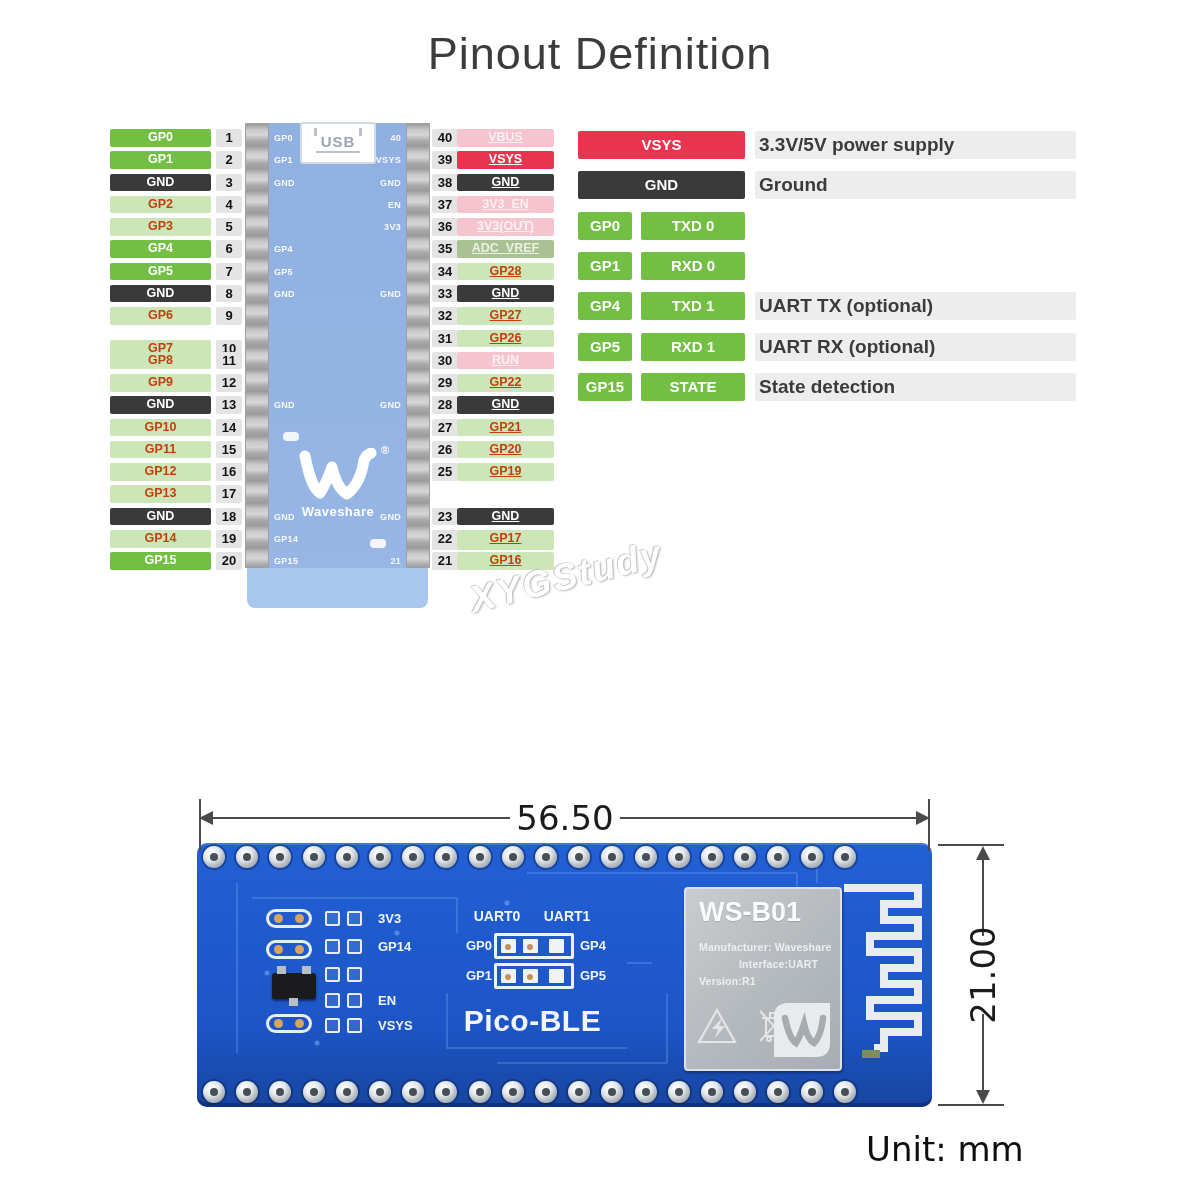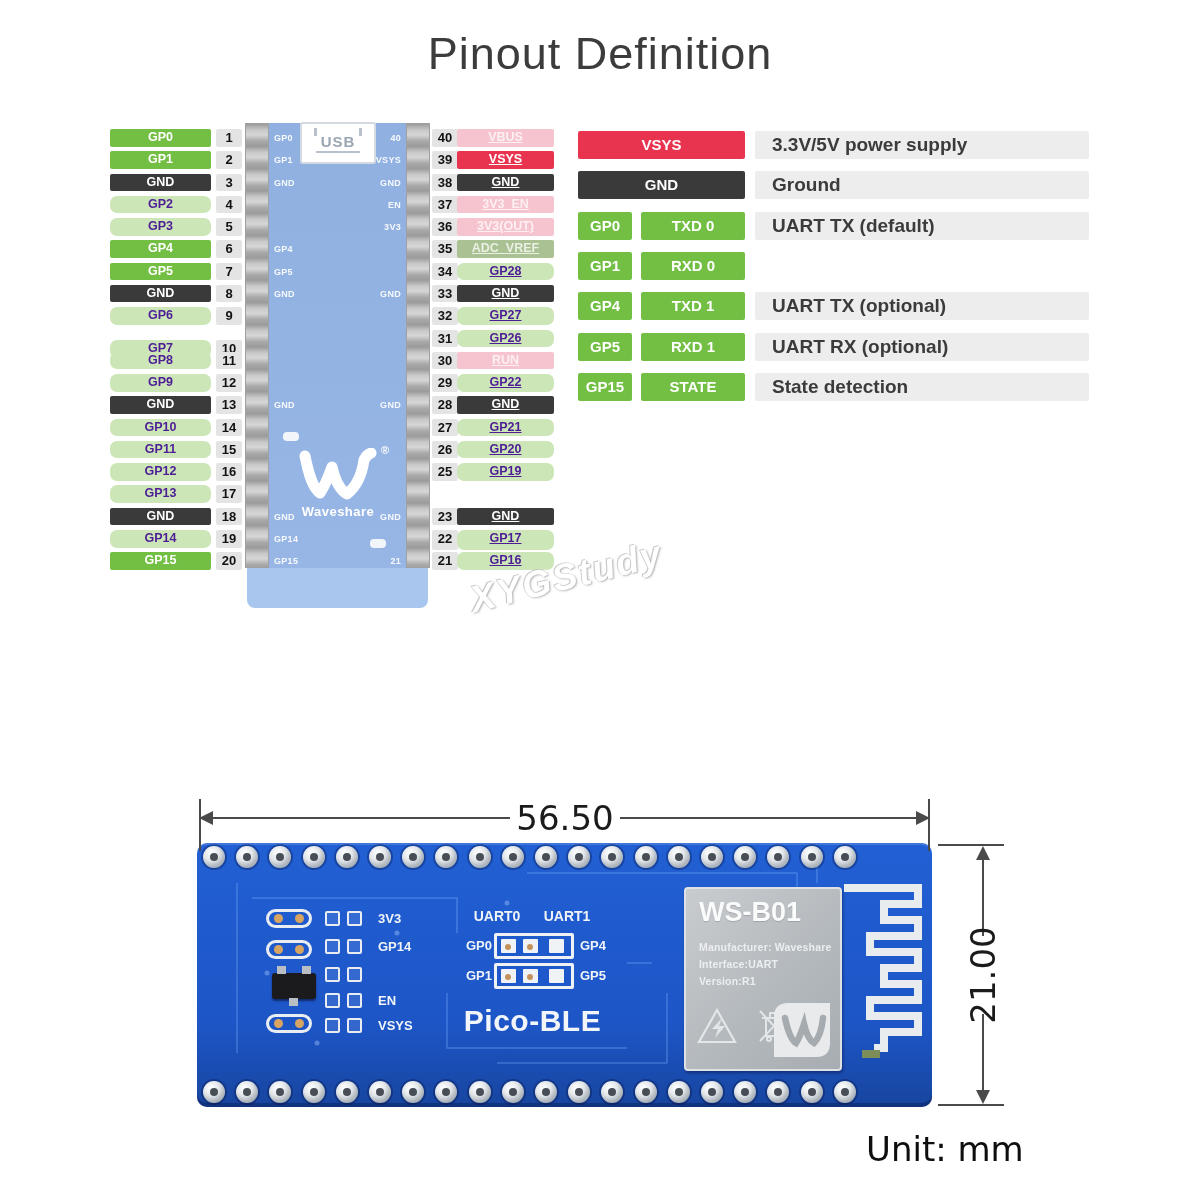--- a/index.html
+++ b/index.html
@@ -17,37 +17,37 @@
   .badge{position:absolute;top:0;height:17.5px;line-height:17.8px;text-align:center;
          font-weight:bold;font-size:12.5px;border-radius:2px;}
   .badge-left{left:0;width:101px;}
   .badge-right{left:25px;width:97px;text-decoration:underline;}
   .numcell{position:absolute;top:0;width:26px;height:17.5px;line-height:18px;text-align:center;
            font-weight:bold;font-size:13px;background:#e4e4e4;color:#121212;border-radius:2px;}
   .num-left{left:106px;}
   .num-right{left:0;}
 
   .green{background:#72bf44;color:#fff;}
-  .green_faded{background:#cde6b8;color:#4c1d95;border-radius:7px;}
+  .green_faded{background:#cde6b8;color:#c2410c;}
   .black{background:#3a3a3a;color:#fff;}
   .red{background:#e8344f;color:#fff;}
   .pink_faded{background:#f6c4ce;color:#fdf0f3;}
   .sage{background:#a9c193;color:#eaf0e3;}
 
   
   #legend{position:absolute;left:578px;top:131px;width:512px;height:300px;}
   .legend-row{position:absolute;left:0;height:28px;width:512px;}
   .lbadge{position:absolute;top:0;height:28px;line-height:28.5px;text-align:center;
           font-weight:bold;font-size:15px;border-radius:2px;}
   .lwide{left:0;width:167px;}
   .lsmall{left:0;width:54px;}
   .lfunc{left:63px;width:104px;}
   .ldesc{position:absolute;left:177px;top:0;width:317px;height:28px;line-height:28px;
          background:#ededed;color:#3b3b3b;font-size:19px;font-weight:600;
-         padding-left:17px;border-radius:2px;}
+         padding-left:4px;border-radius:2px;}
 
   
   .pico-header{position:absolute;top:123px;width:24px;height:445px;
        background:repeating-linear-gradient(180deg,#9b9b9b 0px,#c9c9c9 6px,#d6d6d6 11px,#a9a9a9 17px,#9b9b9b 22.3px);
        border:1px solid #a0a0a0;box-sizing:border-box;}
   #pico-header-l{left:245px;}
   #pico-header-r{left:406px;}
   #pico-body{position:absolute;left:269px;top:123px;width:137px;height:445px;
        background:linear-gradient(180deg,#8fb0e0,#97b6e6);}
   #pico-tab{position:absolute;left:247px;top:568px;width:181px;height:40px;
@@ -291,21 +291,20 @@
         <div class="lbadge lwide red">VSYS</div>
         <div class="ldesc">3.3V/5V power supply</div>
       </div>
       <div class="legend-row" style="top: 40.3px;">
         <div class="lbadge lwide black">GND</div>
         <div class="ldesc">Ground</div>
       </div>
       <div class="legend-row" style="top: 80.6px;">
         <div class="lbadge lsmall green">GP0</div>
         <div class="lbadge lfunc green">TXD 0</div>
-        <div class="ldesc">UART TX (default)</div>
       </div>
       <div class="legend-row" style="top: 120.9px;">
         <div class="lbadge lsmall green">GP1</div>
         <div class="lbadge lfunc green">RXD 0</div>
       </div>
       <div class="legend-row" style="top: 161.2px;">
         <div class="lbadge lsmall green">GP4</div>
         <div class="lbadge lfunc green">TXD 1</div>
         <div class="ldesc">UART TX (optional)</div>
       </div>
@@ -567,21 +566,21 @@
         </div>
         <div class="jmp-pad" style="left: 52px;"></div>
       </div>
       <div class="jmp-gp" style="left: 580px; top: 968px;">GP5</div>
     </div>
   <div id="board-name">Pico-BLE</div>
 
   <div id="module">
     <div class="mod-title">WS-B01</div>
     <div class="mod-line" style="top:52px;">Manufacturer:  Waveshare</div>
-    <div class="mod-line" style="top:69px;">Interface:UART</div>
+    <div class="mod-line" style="top:69px;margin-left:40px;">Interface:UART</div>
     <div class="mod-line" style="top:86px;">Version:R1</div>
     <div class="icons">
       <svg width="42" height="38" viewBox="0 0 42 38">
         <path d="M21 3 L39 35 H3 Z" fill="none" stroke="#e3e6e8" stroke-width="2.2"></path>
         <path d="M16 22 h6 l-3 9 10 -12 h-6 l3 -8 z" fill="#e3e6e8"></path>
       </svg>
       <svg width="36" height="38" viewBox="0 0 36 38" style="margin-left:14px;">
         <g stroke="#e3e6e8" stroke-width="2" fill="none">
           <rect x="10" y="11" width="16" height="18"></rect>
           <line x1="6" y1="11" x2="30" y2="11"></line>

